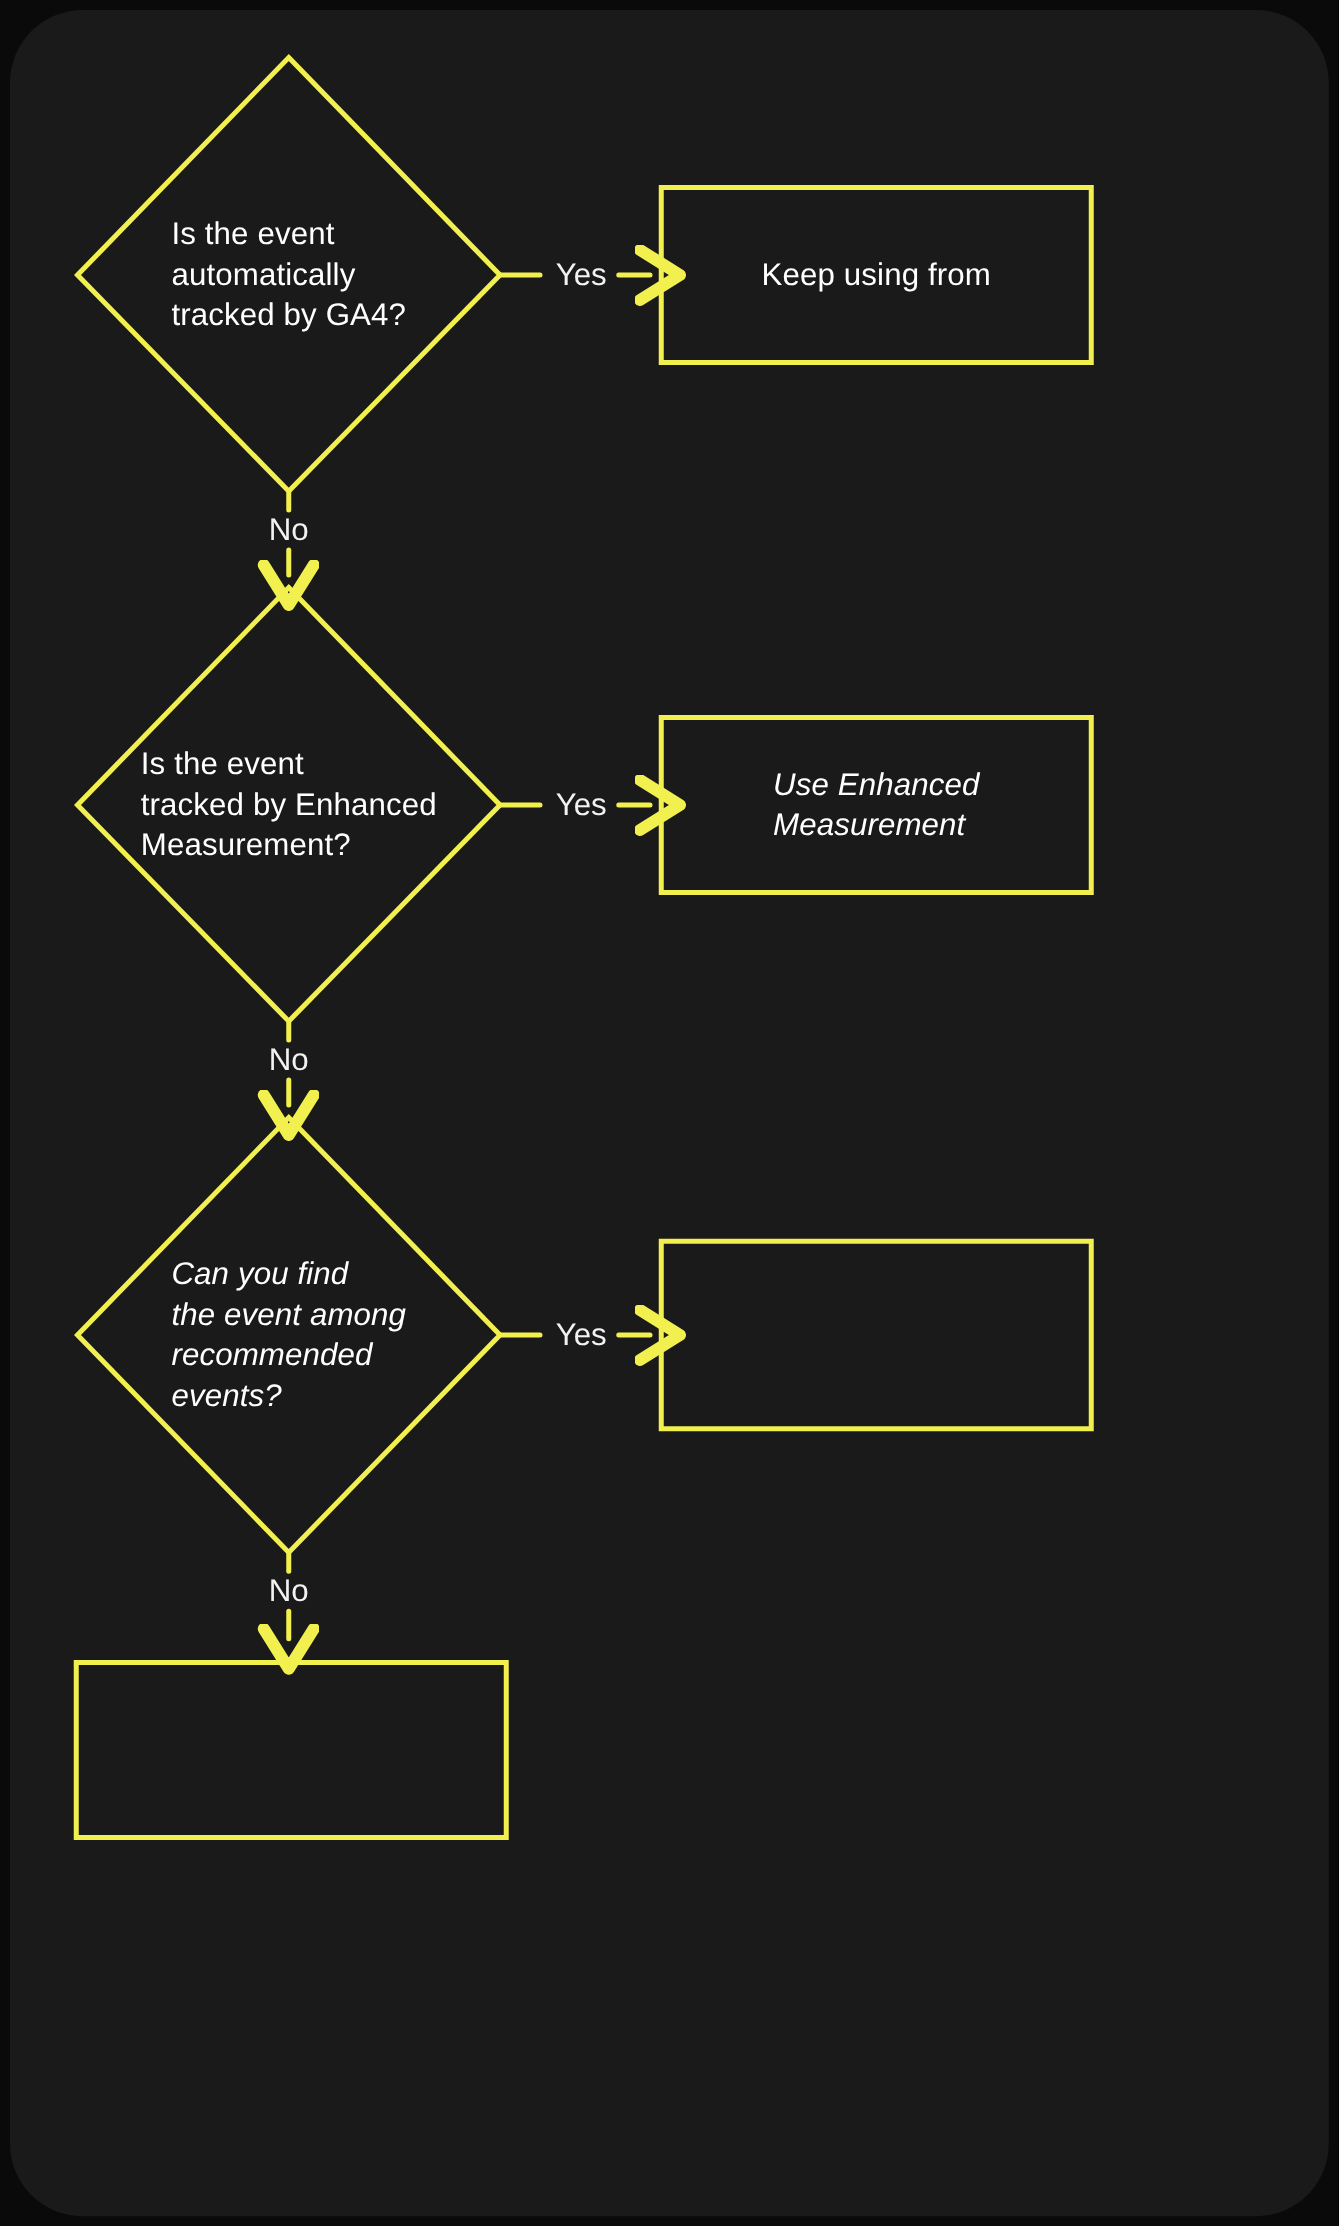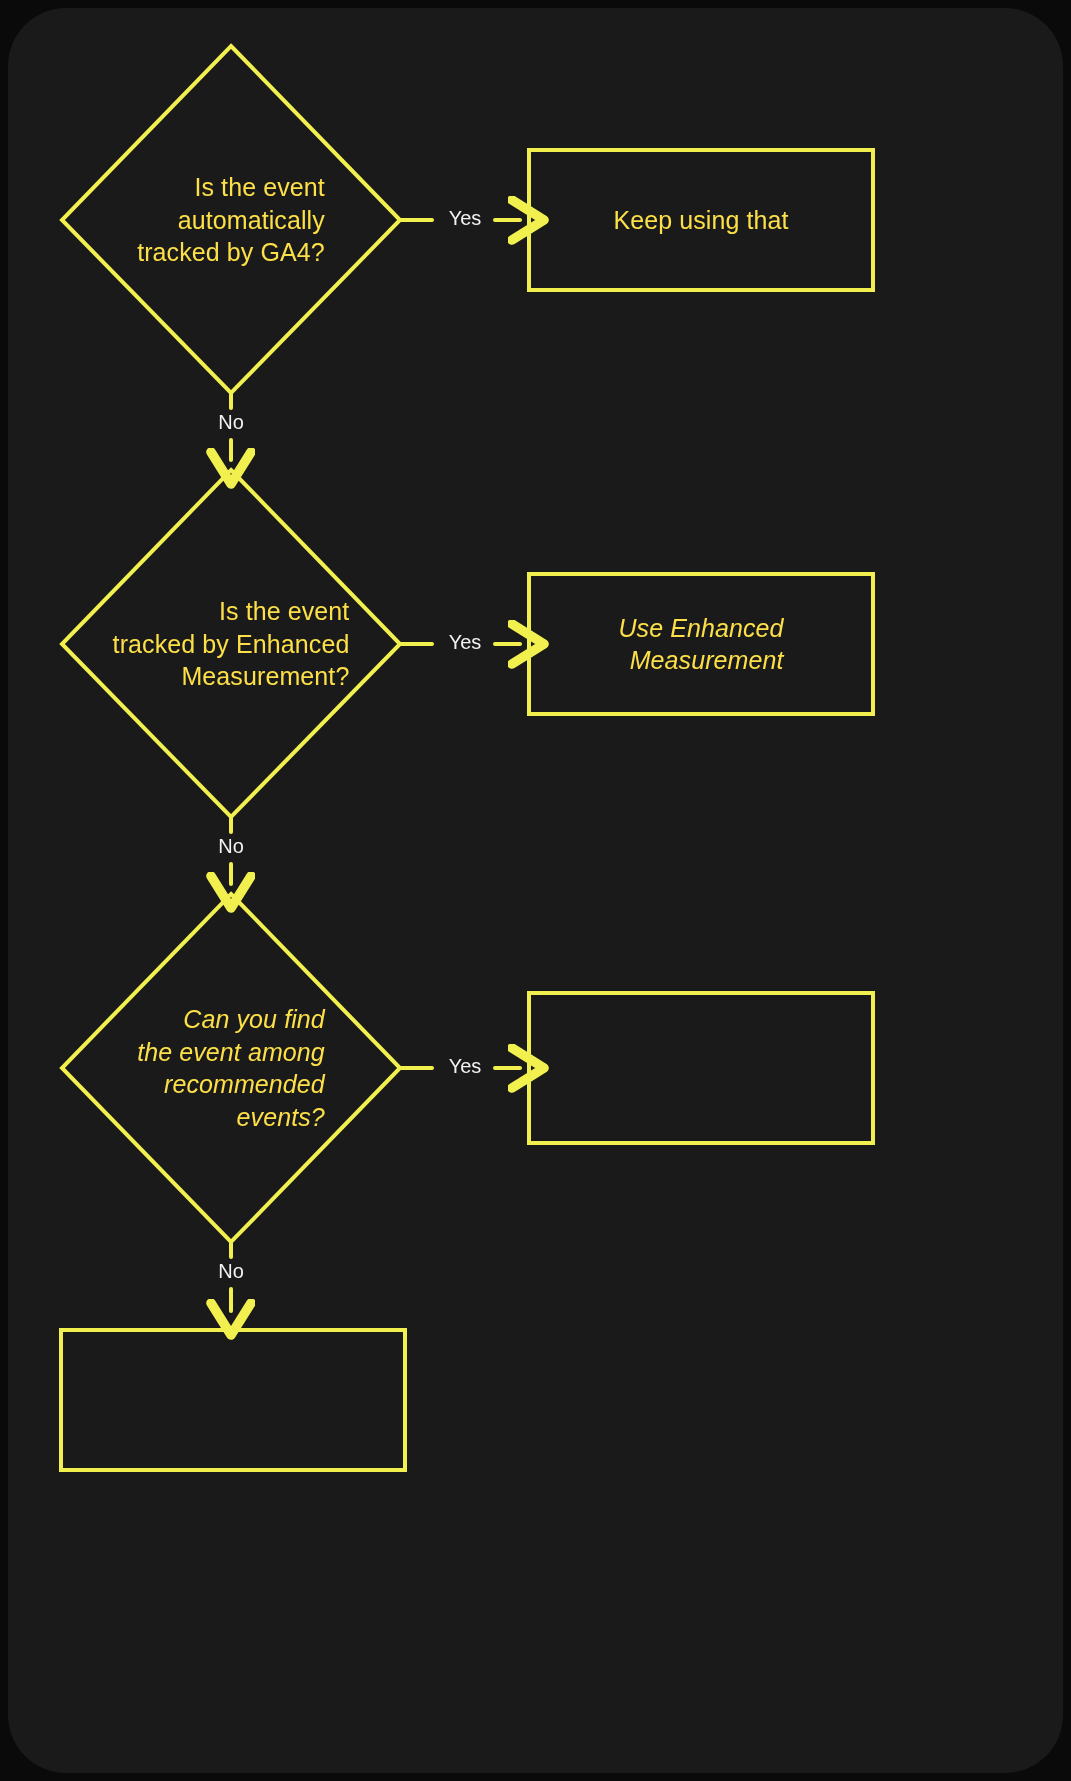--- a/index.html
+++ b/index.html
@@ -31,35 +31,35 @@
   }
   .svg-layer {
     position: absolute;
     left: 0;
     top: 0;
     width: 1055px;
     height: 1765px;
   }
   .node-text {
     position: absolute;
-    color: #fde047;
-    text-align: right;
+    color: #ffffff;
+    text-align: left;
     line-height: 1.30;
     font-size: 25px;
     letter-spacing: 0.1px;
     white-space: pre-line;
     display: flex;
     align-items: center;
     justify-content: center;
     pointer-events: none;
   }
   .edge-label {
     position: absolute;
     color: #f2f2f2;
-    font-size: 20px;
+    font-size: 25px;
     text-align: center;
     line-height: 1;
     white-space: nowrap;
   }
 </style>
 </head>
 <body>
 
 <div class="page">
   <div class="card">
@@ -104,21 +104,21 @@
       <line x1="223" y1="1234" x2="223" y2="1249" stroke="#f2f04f" stroke-width="4" stroke-linecap="round"></line>
       <line x1="223" y1="1281" x2="223" y2="1303" stroke="#f2f04f" stroke-width="4" stroke-linecap="round" marker-end="url(#arrowDown)"></line>
 
       <rect x="53" y="1322" width="344" height="140" fill="none" stroke="#f2f04f" stroke-width="4"></rect>
     </svg>
 
     <div class="node-text" style="left:73px; top:152px; width:300px; height:120px;">Is the event
 automatically
 tracked by GA4?</div>
 
-    <div class="node-text" style="left:521px; top:142px; width:344px; height:140px;">Keep using that</div>
+    <div class="node-text" style="left:521px; top:142px; width:344px; height:140px;">Keep using from</div>
 
     <div class="node-text" style="left:63px; top:576px; width:320px; height:120px;">Is the event
 tracked by Enhanced
 Measurement?</div>
 
     <div class="node-text" style="left:521px; top:566px; width:344px; height:140px;font-style:italic;">Use Enhanced
 Measurement</div>
 
     <div class="node-text" style="left:73px; top:982px; width:300px; height:156px;font-style:italic;">Can you find
 the event among

